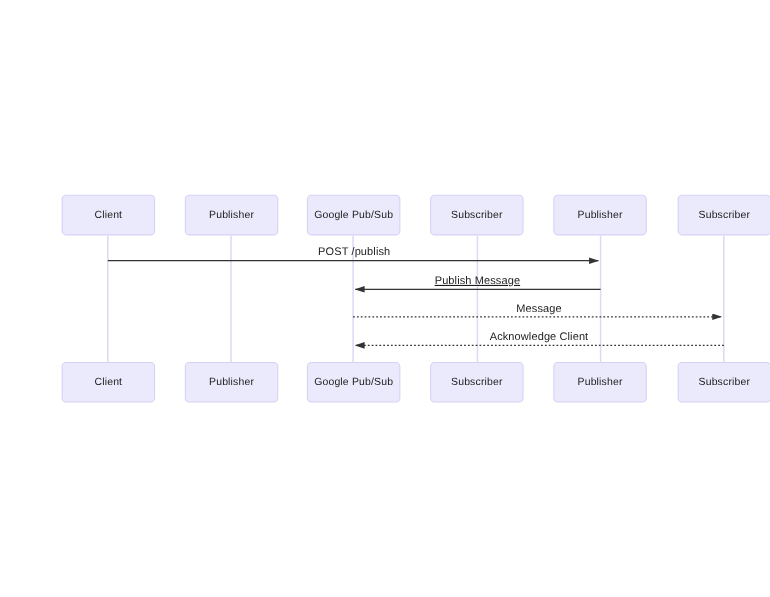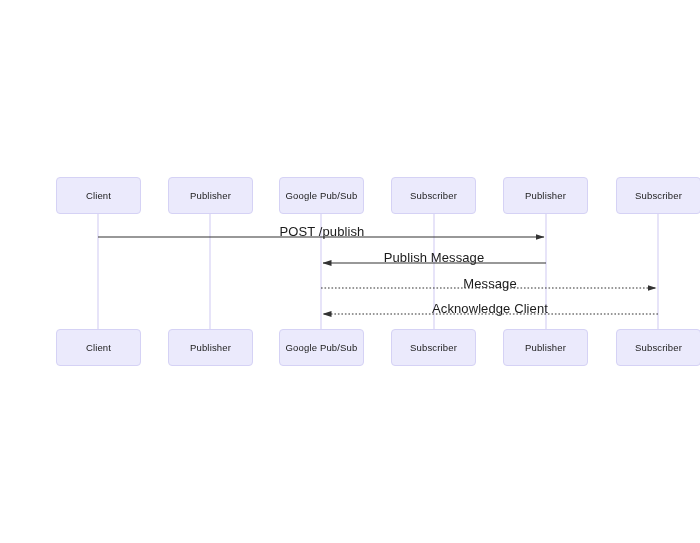--- a/index.html
+++ b/index.html
@@ -42,21 +42,21 @@
     font-family: "Liberation Sans", sans-serif;
     font-size: 9.5px;
     color: #1b1b1b;
     letter-spacing: 0.15px;
     white-space: nowrap;
     line-height: 1;
   }
   .msg-label {
     position: absolute;
     font-family: "Liberation Sans", sans-serif;
-    font-size: 13px;
+    font-size: 10px;
     color: #1b1b1b;
     white-space: nowrap;
     transform: translateX(-50%);
     line-height: 1;
     letter-spacing: 0.1px;
   }
 </style>
 </head>
 <body>
 
@@ -122,18 +122,18 @@
       </div>
       <div class="participant-box" style="left: 475px; top: 329px; width: 85px; height: 37px;">
         <span class="participant-label">Publisher</span>
       </div>
       <div class="participant-box" style="left: 588px; top: 329px; width: 85px; height: 37px;">
         <span class="participant-label">Subscriber</span>
       </div>
     </div>
   <div id="message-labels">
       <div class="msg-label" style="left: 294px; top: 225px;">POST /publish</div>
-      <div class="msg-label" style="left: 406px; top: 251px;">Publish Message</div>
+      <div class="msg-label" style="left: 406px; top: 251px; text-decoration: underline;">Publish Message</div>
       <div class="msg-label" style="left: 462px; top: 277px;">Message</div>
       <div class="msg-label" style="left: 462px; top: 302px;">Acknowledge Client</div>
     </div>
 
 </div>
 
 </body></html>

